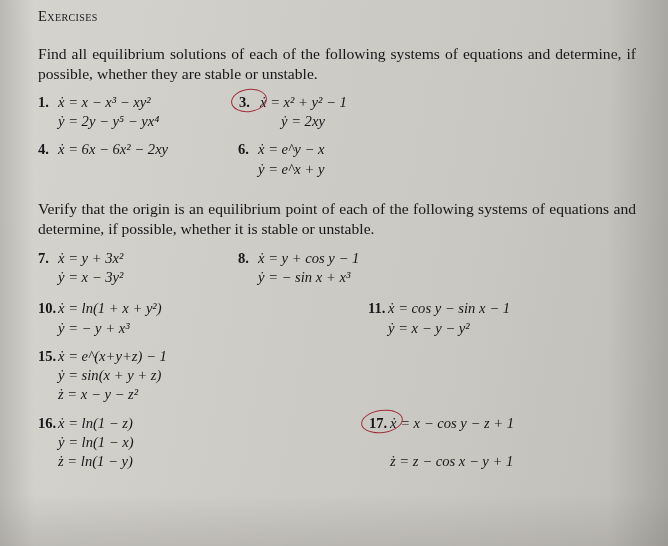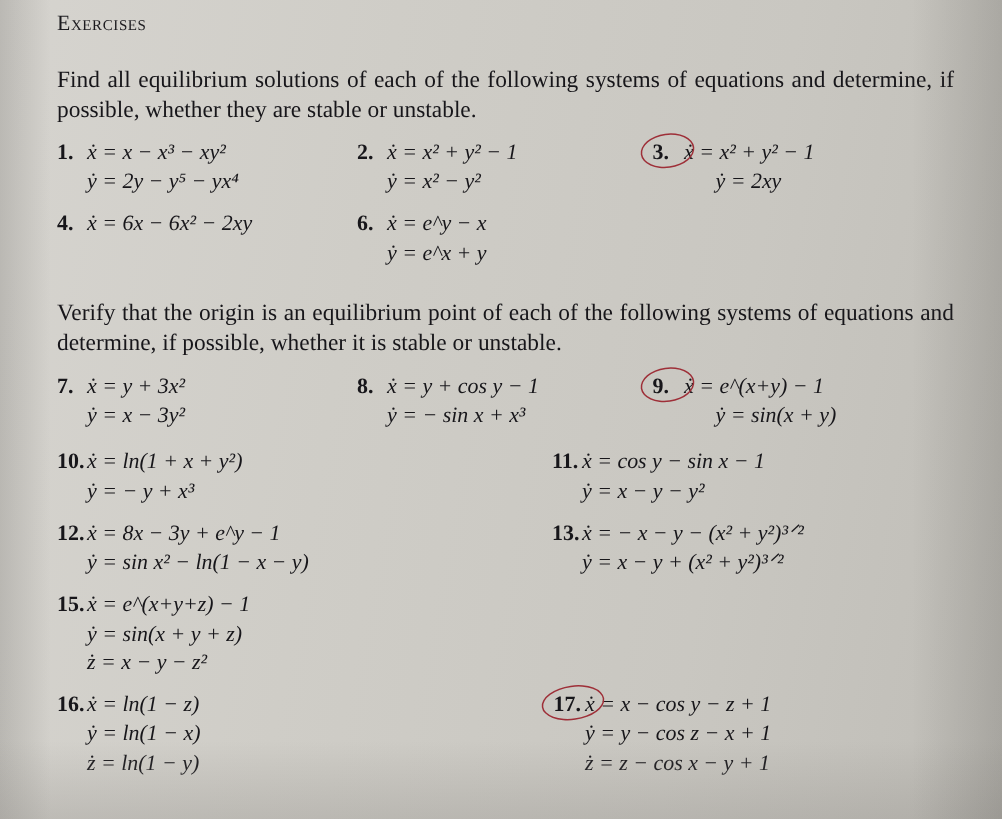--- a/index.html
+++ b/index.html
@@ -127,23 +127,20 @@
 
     <div class="section-head">Exercises</div>
 
     <p class="instructions">Find all equilibrium solutions of each of the following systems of equations and determine, if possible, whether they are stable or unstable.</p>
 
     <div class="grid g3">
       <div class="prob">
         <span class="num">1.</span><span class="eqs"><span class="eqline">ẋ = x − x³ − xy²</span><br><span class="eqline">ẏ = 2y − y⁵ − yx⁴</span></span>
       </div>
       <div class="prob">
-        <span class="num">2.</span><span class="eqs"><span class="eqline">ẋ = x² + y² − 1</span><br><span class="eqline">ẏ = x² − y²</span></span>
-      </div>
-      <div class="prob">
         <span class="num circled">3.</span><span class="eqs"><span class="eqline">ẋ = x² + y² − 1</span><br><span class="eqline indent">ẏ = 2xy</span></span>
       </div>
     </div>
 
     <div class="grid g3">
       <div class="prob">
         <span class="num">4.</span><span class="eqs"><span class="eqline">ẋ = 6x − 6x² − 2xy</span><br></span>
       </div>
       <div class="prob">
         <span class="num">6.</span><span class="eqs"><span class="eqline">ẋ = e^y − x</span><br><span class="eqline">ẏ = e^x + y</span></span>
@@ -152,55 +149,44 @@
 
     <p class="instructions second">Verify that the origin is an equilibrium point of each of the following systems of equations and determine, if possible, whether it is stable or unstable.</p>
 
     <div class="grid g3">
       <div class="prob">
         <span class="num">7.</span><span class="eqs"><span class="eqline">ẋ = y + 3x²</span><br><span class="eqline">ẏ = x − 3y²</span></span>
       </div>
       <div class="prob">
         <span class="num">8.</span><span class="eqs"><span class="eqline">ẋ = y + cos y − 1</span><br><span class="eqline">ẏ = − sin x + x³</span></span>
       </div>
-      <div class="prob">
-        <span class="num circled">9.</span><span class="eqs"><span class="eqline">ẋ = e^(x+y) − 1</span><br><span class="eqline indent">ẏ = sin(x + y)</span></span>
-      </div>
     </div>
 
     <div class="row-gap"></div>
 
     <div class="grid g2b">
       <div class="prob">
         <span class="num">10.</span><span class="eqs"><span class="eqline">ẋ = ln(1 + x + y²)</span><br><span class="eqline">ẏ = − y + x³</span></span>
       </div>
       <div class="prob">
         <span class="num">11.</span><span class="eqs"><span class="eqline">ẋ = cos y − sin x − 1</span><br><span class="eqline">ẏ = x − y − y²</span></span>
       </div>
     </div>
 
-    <div class="grid g2b">
-      <div class="prob">
-        <span class="num">12.</span><span class="eqs"><span class="eqline">ẋ = 8x − 3y + e^y − 1</span><br><span class="eqline">ẏ = sin x² − ln(1 − x − y)</span></span>
-      </div>
-      <div class="prob">
-        <span class="num">13.</span><span class="eqs"><span class="eqline">ẋ = − x − y − (x² + y²)³ᐟ²</span><br><span class="eqline">ẏ = x − y + (x² + y²)³ᐟ²</span></span>
-      </div>
-    </div>
 
     <div class="grid g2b">
       <div class="prob">
         <span class="num">15.</span><span class="eqs"><span class="eqline">ẋ = e^(x+y+z) − 1</span><br><span class="eqline">ẏ = sin(x + y + z)</span><br><span class="eqline">ż = x − y − z²</span></span>
       </div>
     </div>
 
     <div class="grid g2b">
       <div class="prob">
         <span class="num">16.</span><span class="eqs"><span class="eqline">ẋ = ln(1 − z)</span><br><span class="eqline">ẏ = ln(1 − x)</span><br><span class="eqline">ż = ln(1 − y)</span></span>
       </div>
       <div class="prob">
-        <span class="num circled wide">17.</span><span class="eqs"><span class="eqline">ẋ = x − cos y − z + 1</span><br><span class="eqline">ẏ = y − cos z − x + 1</span><br><span class="eqline">ż = z − cos x − y + 1</span></span>
+        <span class="num circled wide">17.</span><span class="eqs"><span class="eqline">ẋ = x − cos y − z + 1</span><br><br><span class="eqline">ż = z − cos x − y + 1</span></span>
       </div>
     </div>
 
   </div>
   <div class="blur-bottom"></div>
 </div>
 
 </body></html>

